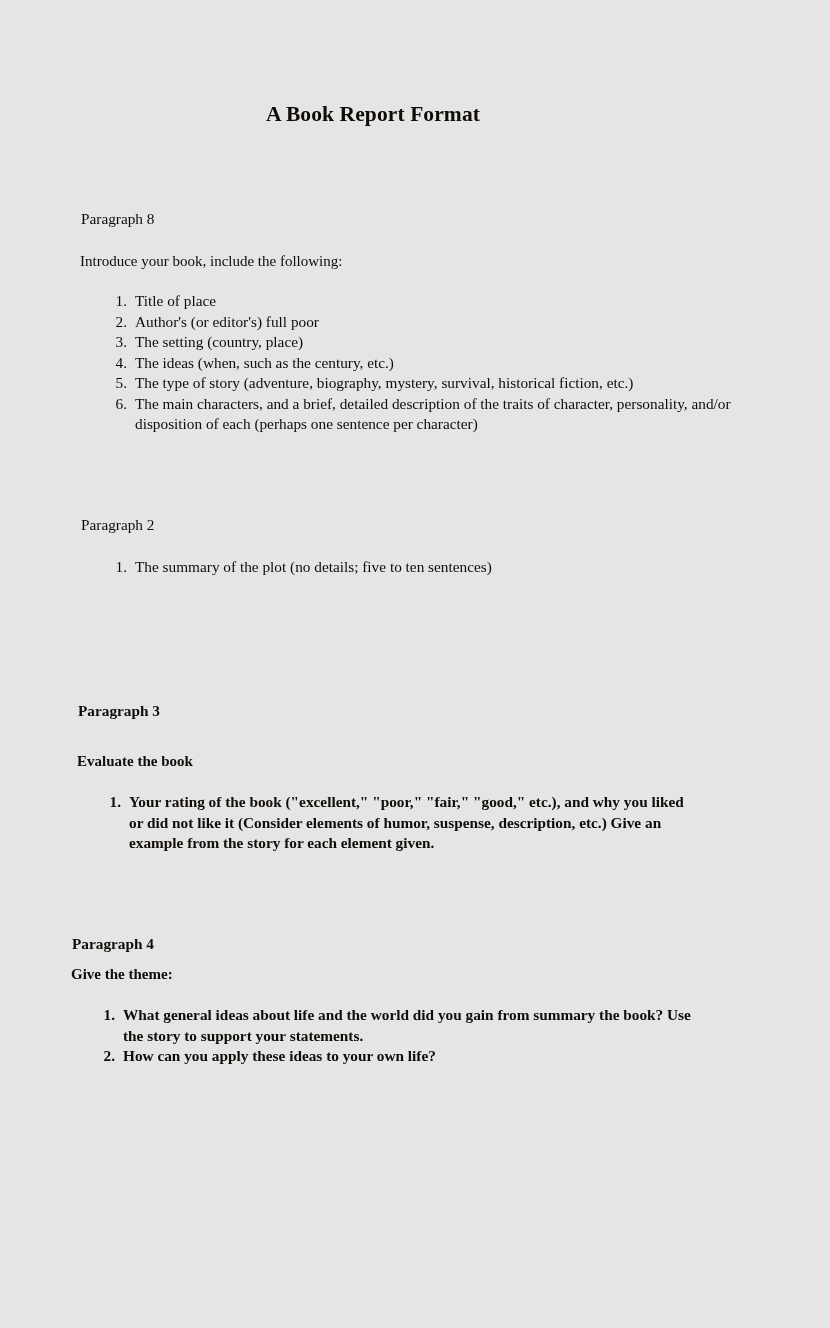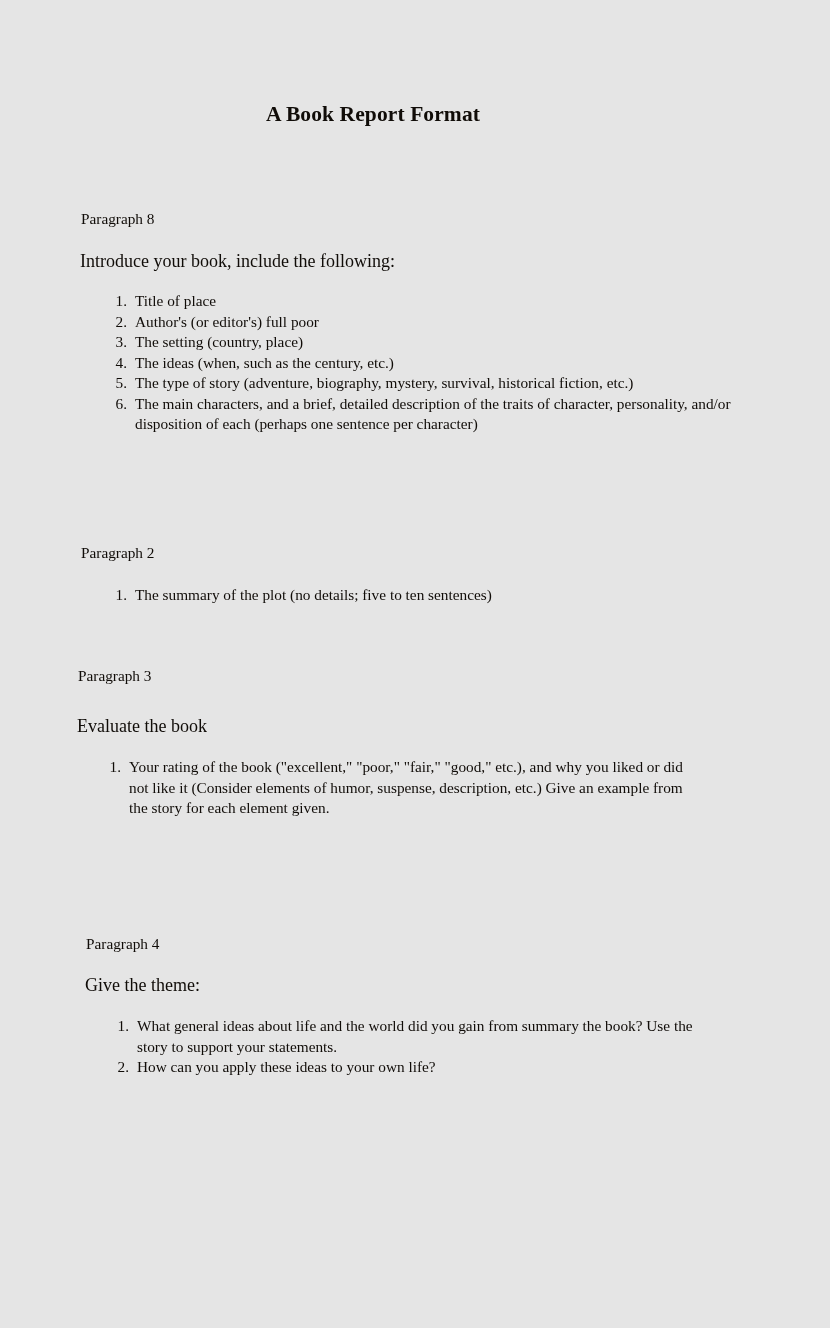--- a/index.html
+++ b/index.html
@@ -39,21 +39,21 @@
   .section {
     position: absolute;
     width: 700px;
   }
   .para-label {
     font-size: 15.3px;
     line-height: 20.5px;
     white-space: nowrap;
   }
   .lead-in {
-    font-size: 18px;
+    font-size: 15px;
     line-height: 20.5px;
     white-space: nowrap;
   }
 
   
   ol.doc-list {
     margin: 0;
     padding: 0;
     list-style: none;
     font-size: 15.3px;
@@ -73,29 +73,29 @@
   }
   .li-text {
     display: block;
   }
 
   
   #sec-p1           { top: 209px;  left: 81px; }
   #sec-p1 .lead-in  { margin-top: 21px; margin-left: -1px; }
   #sec-p1 ol        { margin-top: 20px; margin-left: 24px; }
 
-  #sec-p2           { top: 515px;  left: 81px; margin-top: 28px; }
+  #sec-p2           { top: 515px;  left: 81px; }
   #sec-p2 ol        { margin-top: 21px; margin-left: 24px; }
 
-  #sec-p3           { top: 666px;  left: 78px; }
+  #sec-p3           { top: 701px;  left: 78px; font-weight: bold; }
   #sec-p3 .lead-in  { margin-top: 29px; margin-left: -1px; }
   #sec-p3 ol        { margin-top: 21px; margin-left: 21px; }
 
-  #sec-p4           { top: 934px;  left: 86px; }
-  #sec-p4 .lead-in  { margin-top: 20px; margin-left: -1px; }
+  #sec-p4           { top: 934px;  left: 72px; font-weight: bold; }
+  #sec-p4 .lead-in  { margin-top: 9px; margin-left: -1px; }
   #sec-p4 ol        { margin-top: 21px; margin-left: 21px; }
 </style>
 </head>
 <body>
 
 <div class="page">
 
   <h1 class="doc-title">A Book Report Format</h1>
 
   <section class="section" id="sec-p1">

